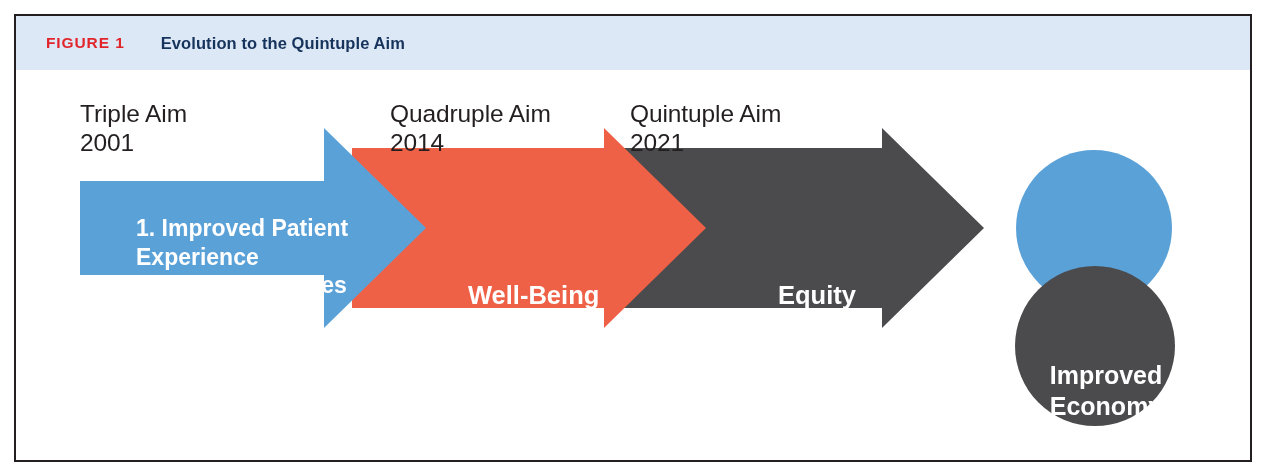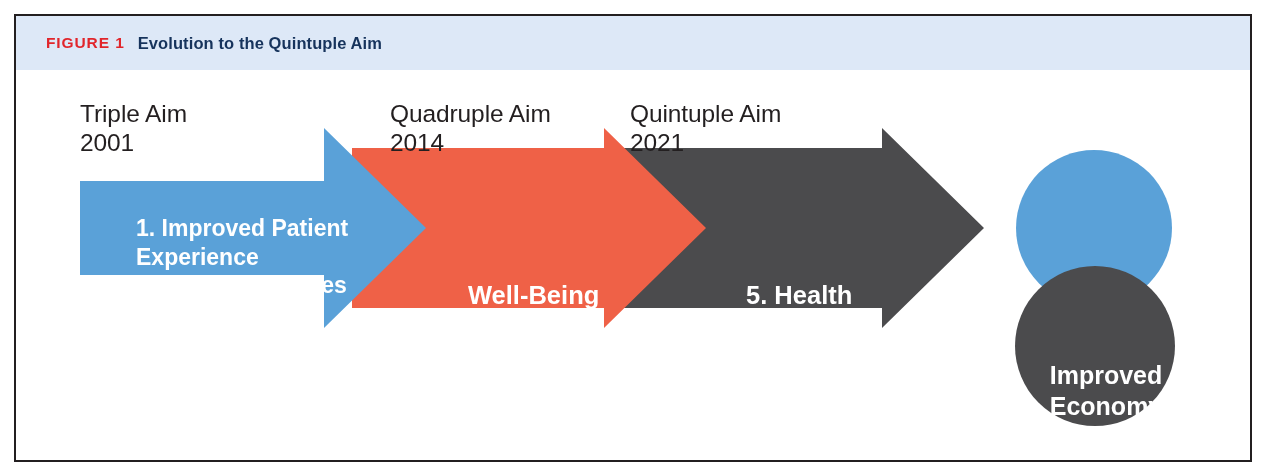--- a/index.html
+++ b/index.html
@@ -30,33 +30,33 @@
     position: absolute;
     left: 0;
     top: 0;
     width: 100%;
     height: 54px;
     background: #dde8f7;
     box-sizing: border-box;
     display: flex;
     align-items: center;
     padding-left: 30px;
+    gap: 36px;
   }
   #figure-label {
     color: #e1252b;
     font-size: 15.5px;
     font-weight: bold;
     letter-spacing: 0.9px;
     white-space: pre;
   }
   #figure-title {
     color: #16335c;
     font-size: 16.5px;
     font-weight: bold;
-    margin-left: 13px;
     letter-spacing: 0.1px;
     white-space: pre;
   }
 
   
   #diagram {
     position: absolute;
     left: 0;
     top: 54px;
     width: 1234px;
@@ -161,21 +161,20 @@
     <div id="arrow-text-blue" class="arrow-text">1. Improved Patient
      Experience
 2. Better Outcomes
 3. Lower Costs</div>
 
     <div id="arrow-text-red" class="arrow-text">
       <span class="hang">Well-Being</span>
     </div>
 
     <div id="arrow-text-gray" class="arrow-text">
-      <span>5. Health</span>
       <span class="hang">Equity</span>
     </div>
 
     <div id="circle-label-economy" class="circle-label">Improved
 Economy</div>
 
   </div>
 </div>
 
 </body></html>

